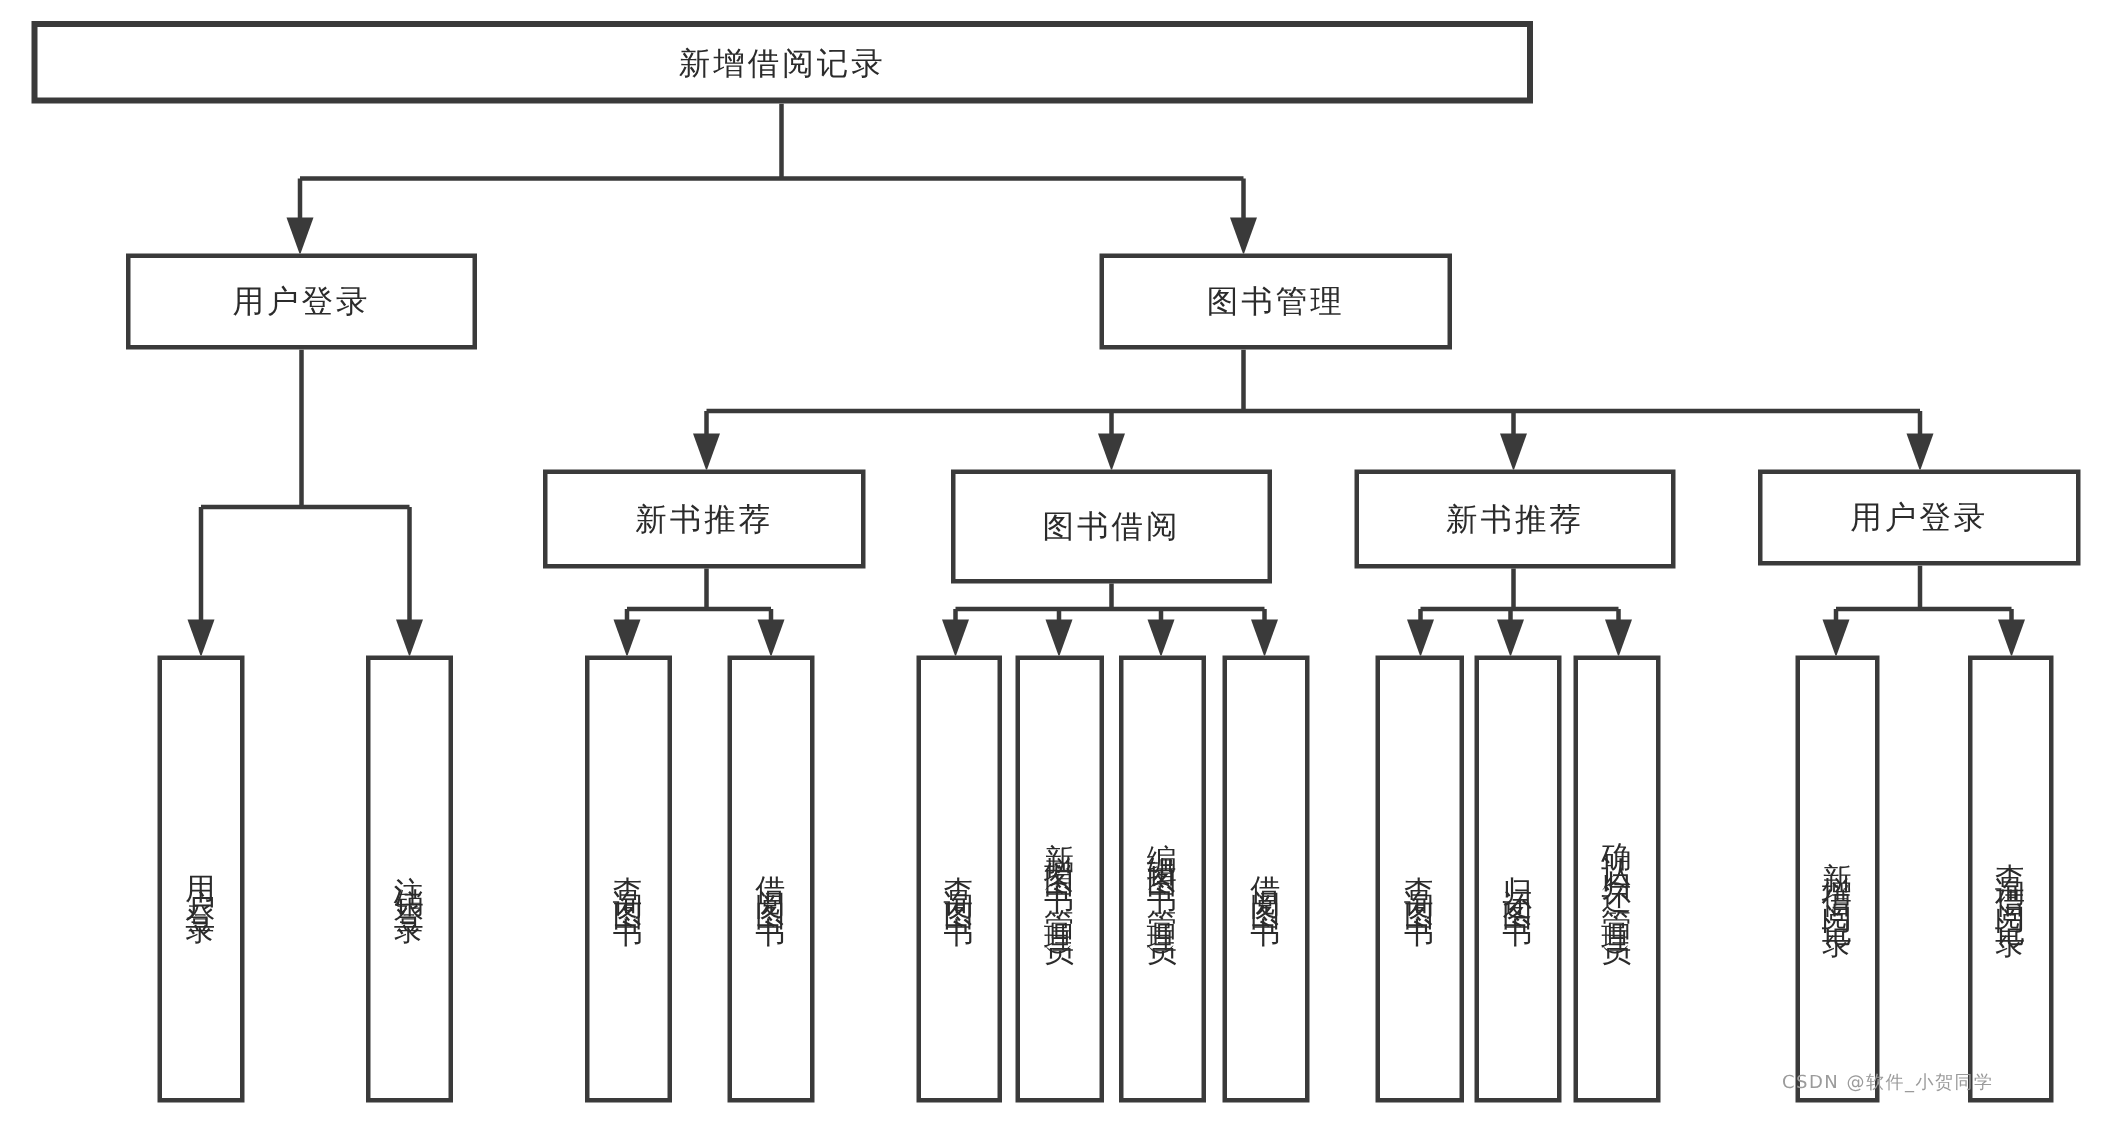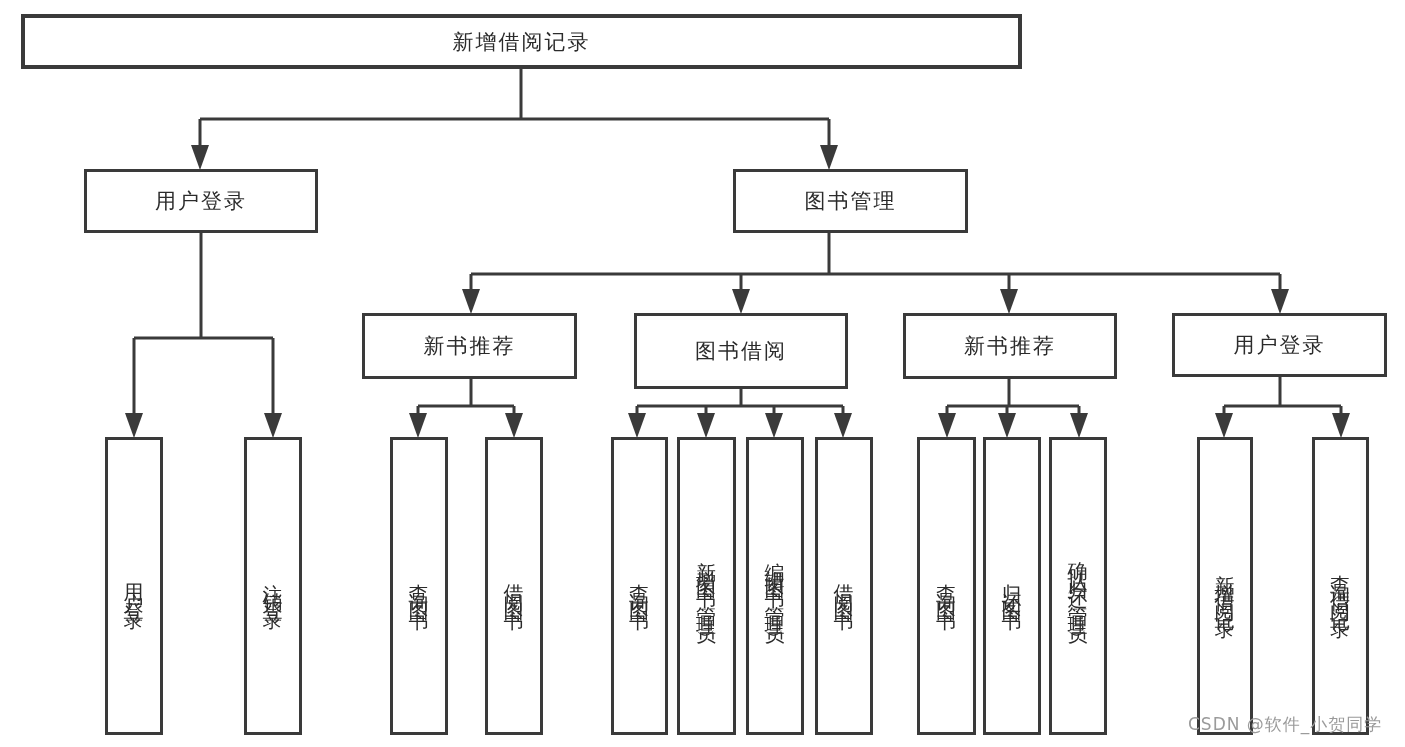--- a/index.html
+++ b/index.html
@@ -37,21 +37,21 @@
     writing-mode: vertical-rl;
     text-orientation: mixed;
     letter-spacing: 9px;
     line-height: 1;
     display: block;
   }
   .watermark {
     position: absolute;
     left: 1188px;
     top: 713px;
-    font-size: 17px;
+    font-size: 12px;
     color: var(--watermark);
     white-space: nowrap;
     letter-spacing: 1px;
   }
 </style>
 </head>
 <body>
 
 <div id="diagram">
 

